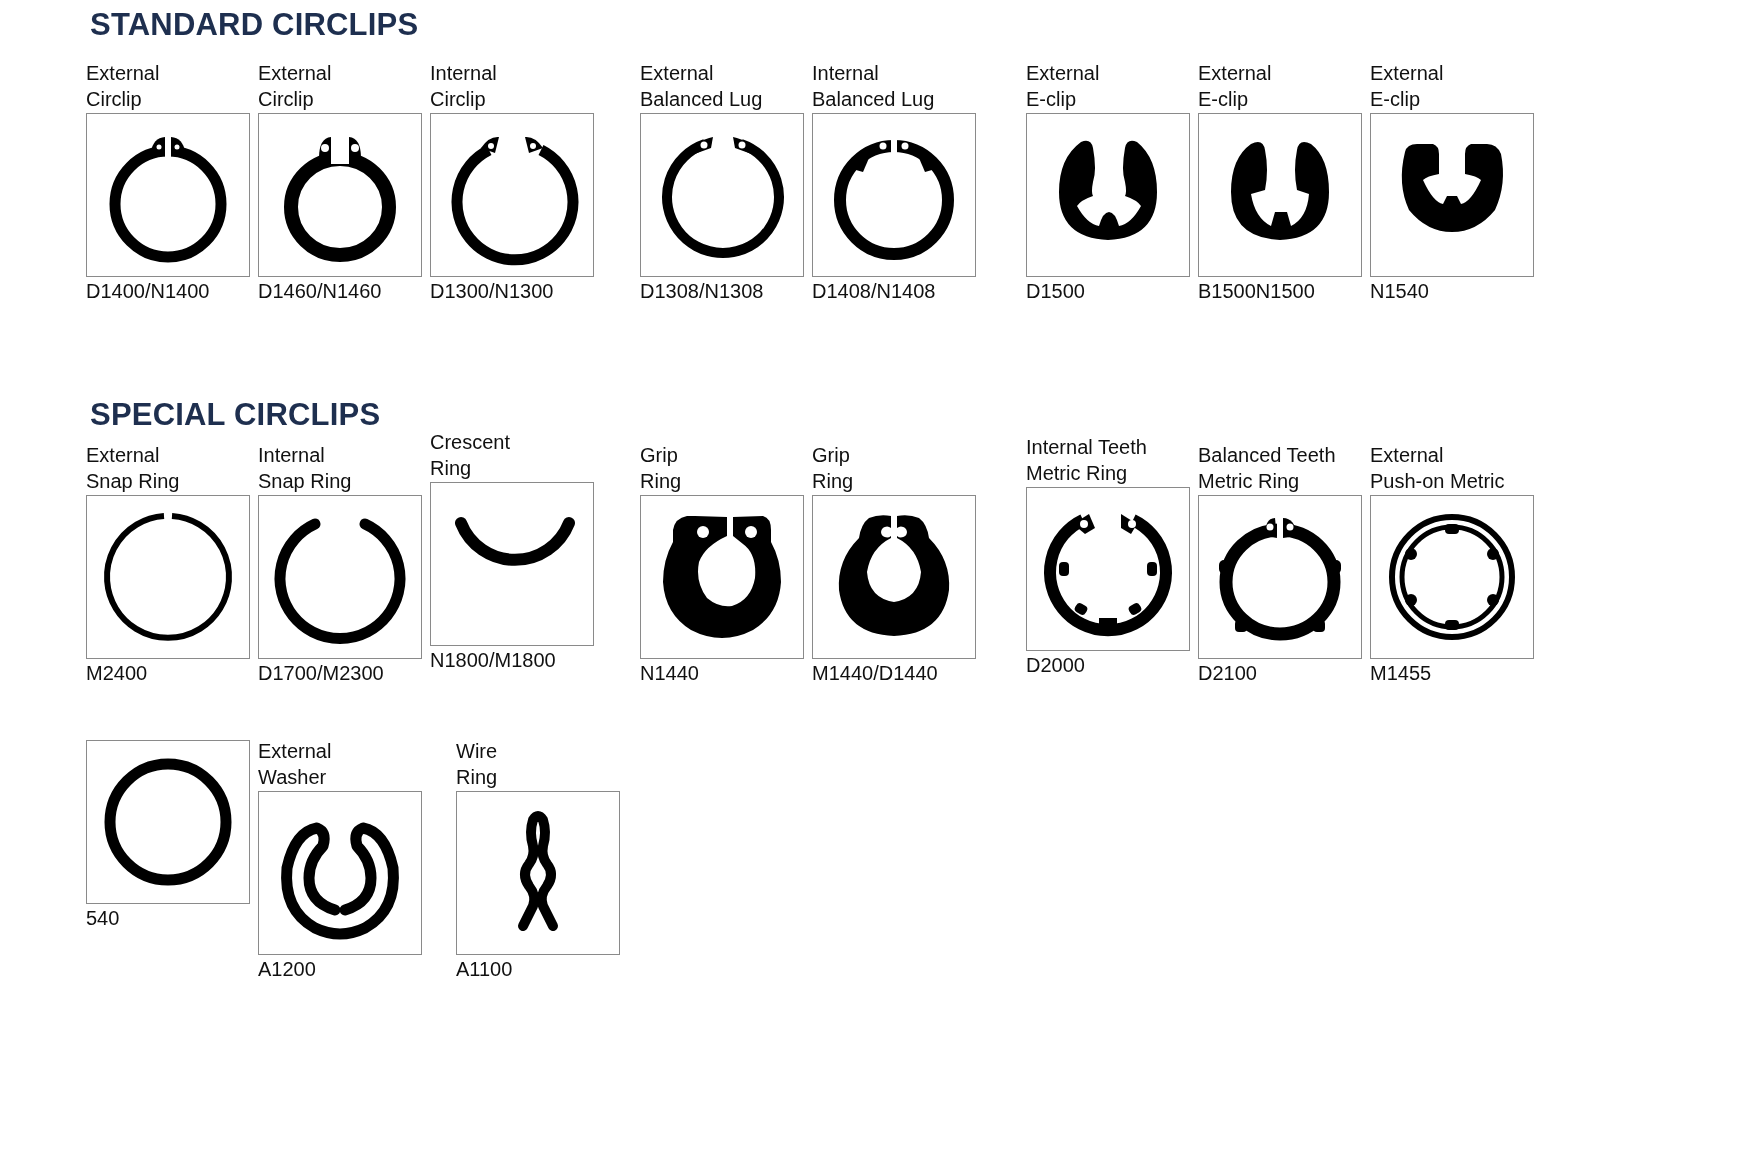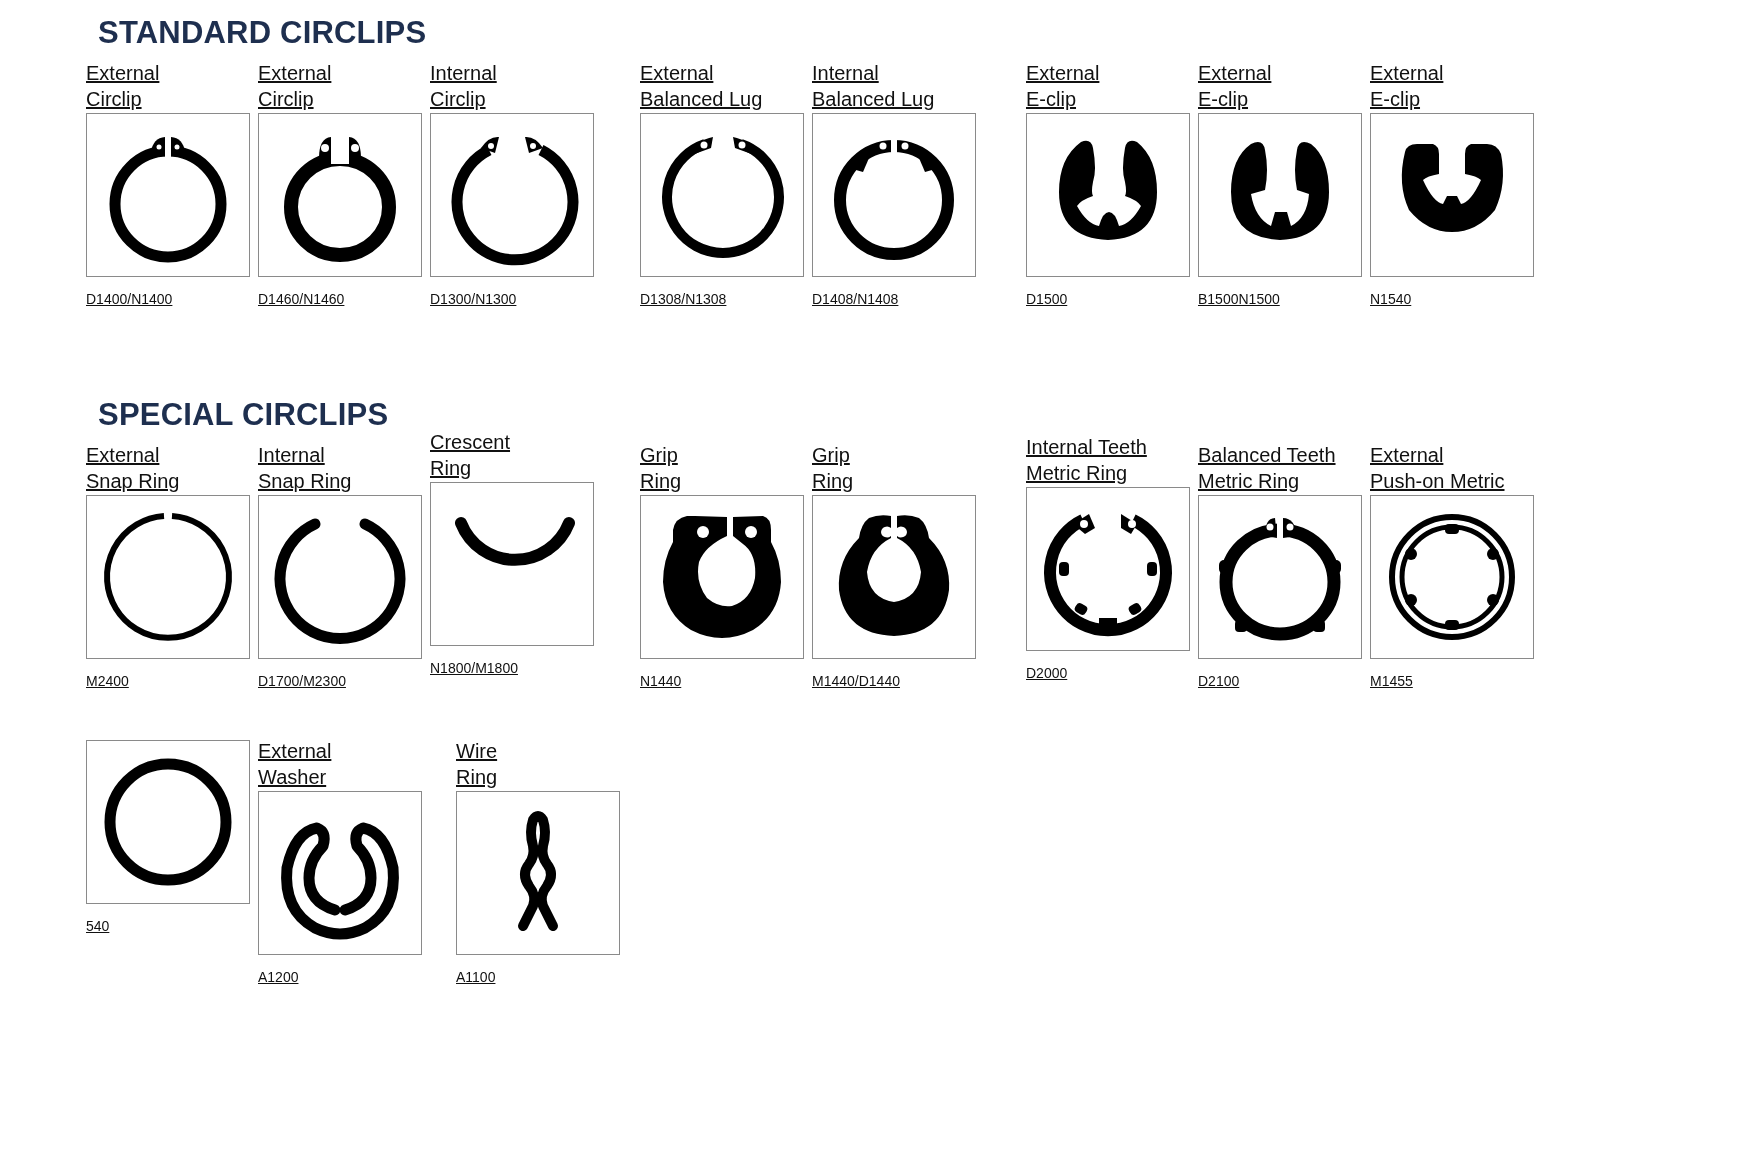--- a/index.html
+++ b/index.html
@@ -1,22 +1,22 @@
 <!DOCTYPE html>
 <html><head>
 <meta charset="utf-8">
 <style>
   html, body { margin: 0; padding: 0; background: #ffffff; }
   body { width: 1751px; height: 1151px; position: relative; overflow: hidden; font-family: "Liberation Sans", "DejaVu Sans", sans-serif; color: #111; }
-  .section-title { position: absolute; left: 86px; margin: 12px; font-size: 31px; font-weight: bold; color: #1e2f4f; letter-spacing: 0.2px; line-height: 1; }
-  .item { position: absolute; width: 140px; text-decoration: underline; }
+  .section-title { position: absolute; left: 86px; margin: 4px; font-size: 31px; font-weight: bold; color: #1e2f4f; letter-spacing: 0.2px; line-height: 1; }
+  .item { position: absolute; width: 140px; }
   .item .label { font-size: 20px; line-height: 25.5px; height: 51px; color: #111; white-space: nowrap; }
   .item .card { margin-top: 1px; width: 162px; height: 162px; border: 1px solid #8a8a8a; background: #fff; box-sizing: content-box; display: flex; align-items: center; justify-content: center; cursor: pointer; }
   .item .card svg { width: 150px; height: 150px; display: block; }
-  .item .code { margin-top: 10px; font-size: 14px; line-height: 24px; color: #111; white-space: nowrap; }
+  .item .code { margin-top: 2px; font-size: 20px; line-height: 24px; color: #111; white-space: nowrap; }
 </style>
 </head>
 <body>
 
 <h2 class="section-title" style="top:5px">STANDARD CIRCLIPS</h2>
 
 <div class="item" style="left:86px; top:61px">
   <div class="label"><span>External</span><br><span>Circlip</span></div>
   <div class="card">
     <svg viewBox="0 0 150 150">
@@ -112,21 +112,21 @@
 <div class="item" style="left:1370px; top:61px">
   <div class="label"><span>External</span><br><span>E-clip</span></div>
   <div class="card">
     <svg viewBox="0 0 150 150">
       <path d="M28 32 Q30 24 40 24 L56 24 Q62 26 62 34 L62 54 Q50 56 46 60 Q56 82 66 84 L70 76 L80 76 L84 84 Q94 82 104 60 Q100 56 88 54 L88 34 Q88 26 94 24 L110 24 Q120 24 124 34 Q130 64 118 90 Q100 112 75 112 Q50 112 32 90 Q20 64 28 32 Z" fill="#000"></path>
     </svg>
   </div>
   <div class="code">N1540</div>
 </div>
 
-<h2 class="section-title" style="top:387px">SPECIAL CIRCLIPS</h2>
+<h2 class="section-title" style="top:395px">SPECIAL CIRCLIPS</h2>
 
 <div class="item" style="left:86px; top:443px">
   <div class="label"><span>External</span><br><span>Snap Ring</span></div>
   <div class="card">
     <svg viewBox="0 0 150 150">
       <path d="M71 14 A61 61 0 1 0 79 14" fill="none" stroke="#000" stroke-width="6"></path>
     </svg>
   </div>
   <div class="code">M2400</div>
 </div>

